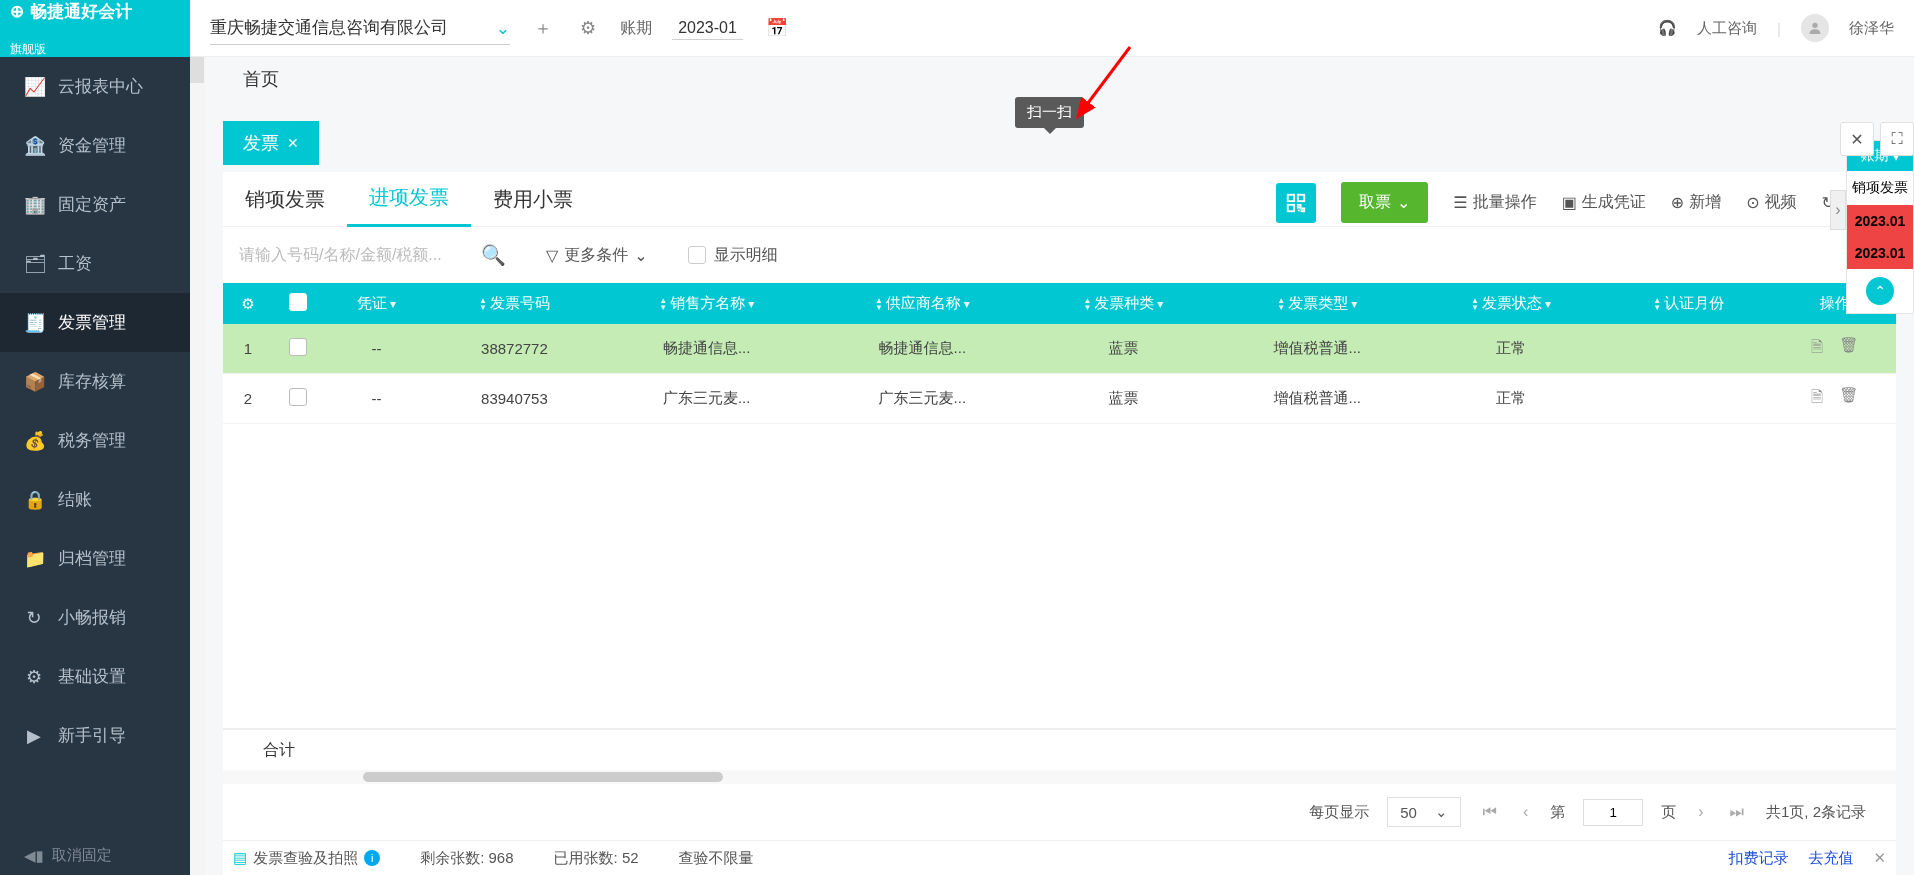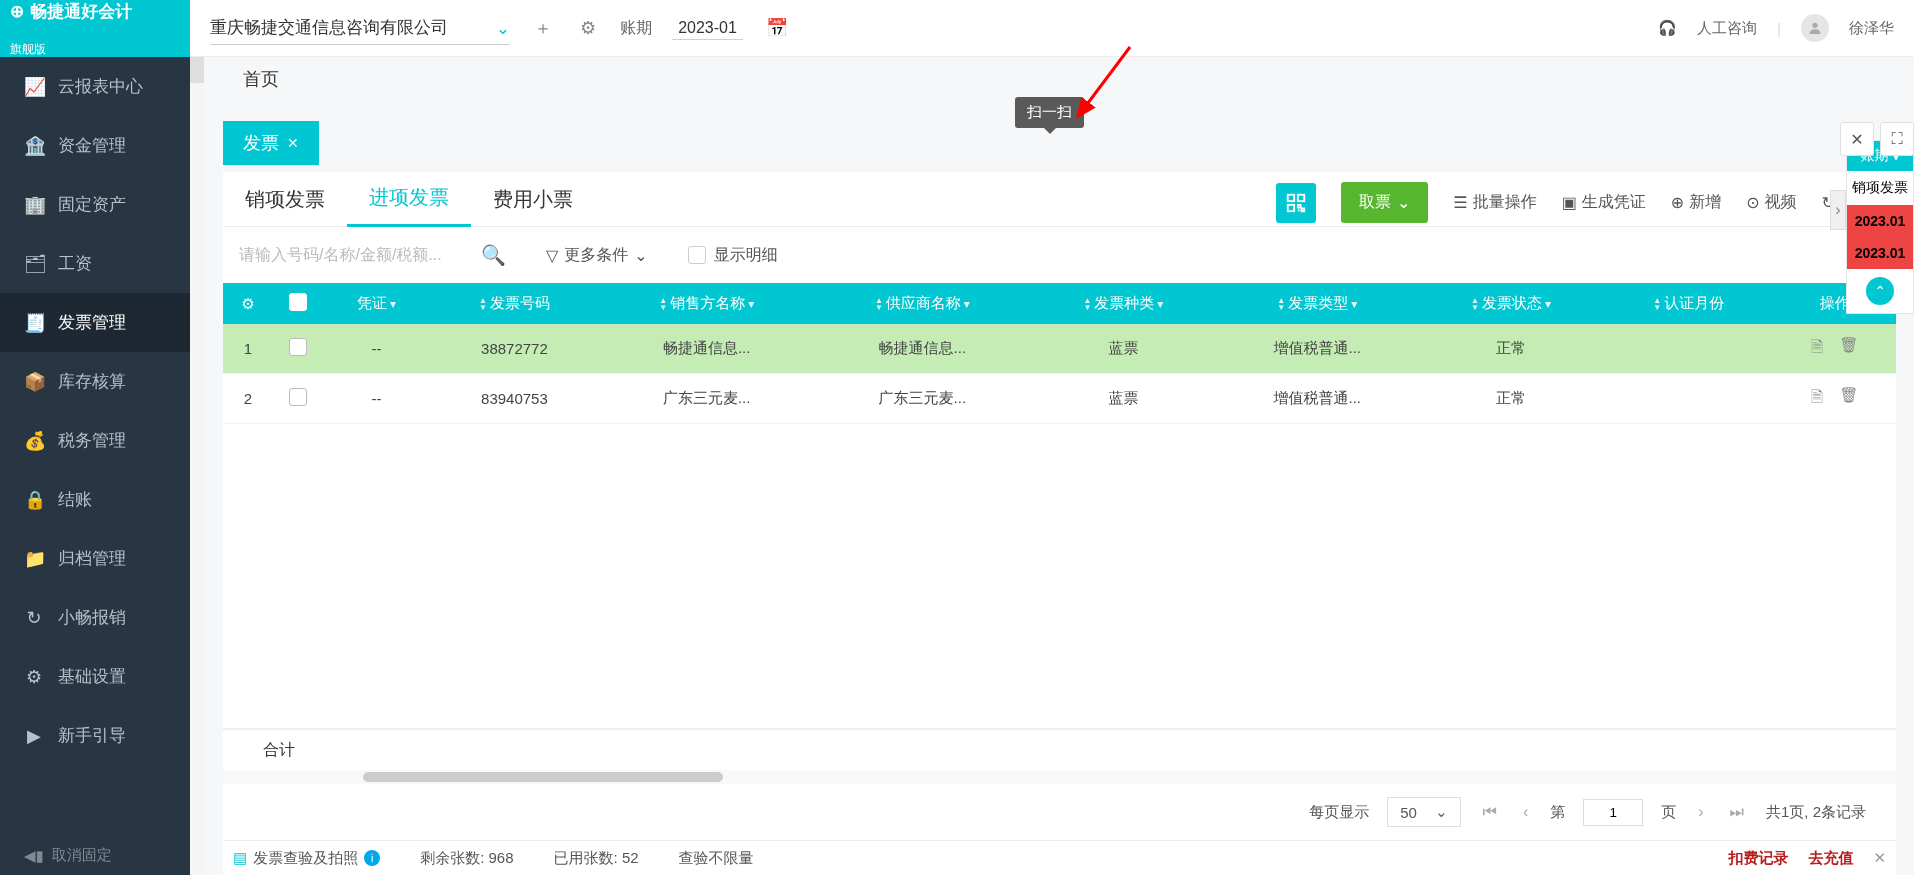--- a/index.html
+++ b/index.html
@@ -69,21 +69,21 @@
     .hscroll-thumb { position: absolute; height: 10px; top: 2px; background: #ccc; border-radius: 5px; }
     .pagination { height: 56px; display: flex; align-items: center; justify-content: flex-end; gap: 18px; padding: 0 30px; font-size: 15px; color: #555; }
     .page-size-sel { border: 1px solid #ddd; padding: 5px 12px; display: flex; align-items: center; gap: 18px; }
     .page-input { border: 1px solid #ddd; width: 60px; padding: 5px; text-align: center; }
     .pg-btn { color: #aaa; cursor: pointer; font-size: 16px; padding: 4px; }
 
     .bottom-bar { position: absolute; bottom: 0; left: 18px; right: 18px; height: 35px; display: flex; align-items: center; gap: 40px; padding: 0 10px; font-size: 15px; color: #555; background: white; border-top: 1px solid #eee; }
     .bb-left { display: flex; align-items: center; gap: 6px; }
     .info-dot { width: 16px; height: 16px; border-radius: 50%; background: #00a8ed; color: white; display: inline-flex; align-items: center; justify-content: center; font-size: 11px; }
     .bb-right { margin-left: auto; display: flex; align-items: center; gap: 20px; }
-    .link-blue { color: #b91c1c; cursor: pointer; font-weight: bold; }
+    .link-blue { color: #1d4ed8; cursor: pointer; }
 
     .float-top-right { position: absolute; top: 65px; right: 0; display: flex; gap: 6px; z-index: 40; }
     .ftr-btn { width: 34px; height: 34px; background: white; border: 1px solid #e0e0e0; display: flex; align-items: center; justify-content: center; color: #555; cursor: pointer; border-radius: 3px; }
 
     .period-panel { position: absolute; top: 140px; right: 0; width: 68px; background: white; border: 1px solid #e5e5e5; z-index: 30; font-size: 14px; text-align: center; }
     .period-header { background: #00c7d1; color: white; padding: 6px 4px; display: flex; align-items: center; justify-content: center; gap: 4px; }
     .period-cell { padding: 8px 4px; cursor: pointer; }
     .period-cell.sel { background: #ef4444; font-weight: bold; }
     .scroll-top-btn { width: 28px; height: 28px; background: #00c7d1; color: white; border-radius: 50%; display: flex; align-items: center; justify-content: center; margin: 8px auto; cursor: pointer; }
     .month-item { padding: 8px 4px; cursor: pointer; }

